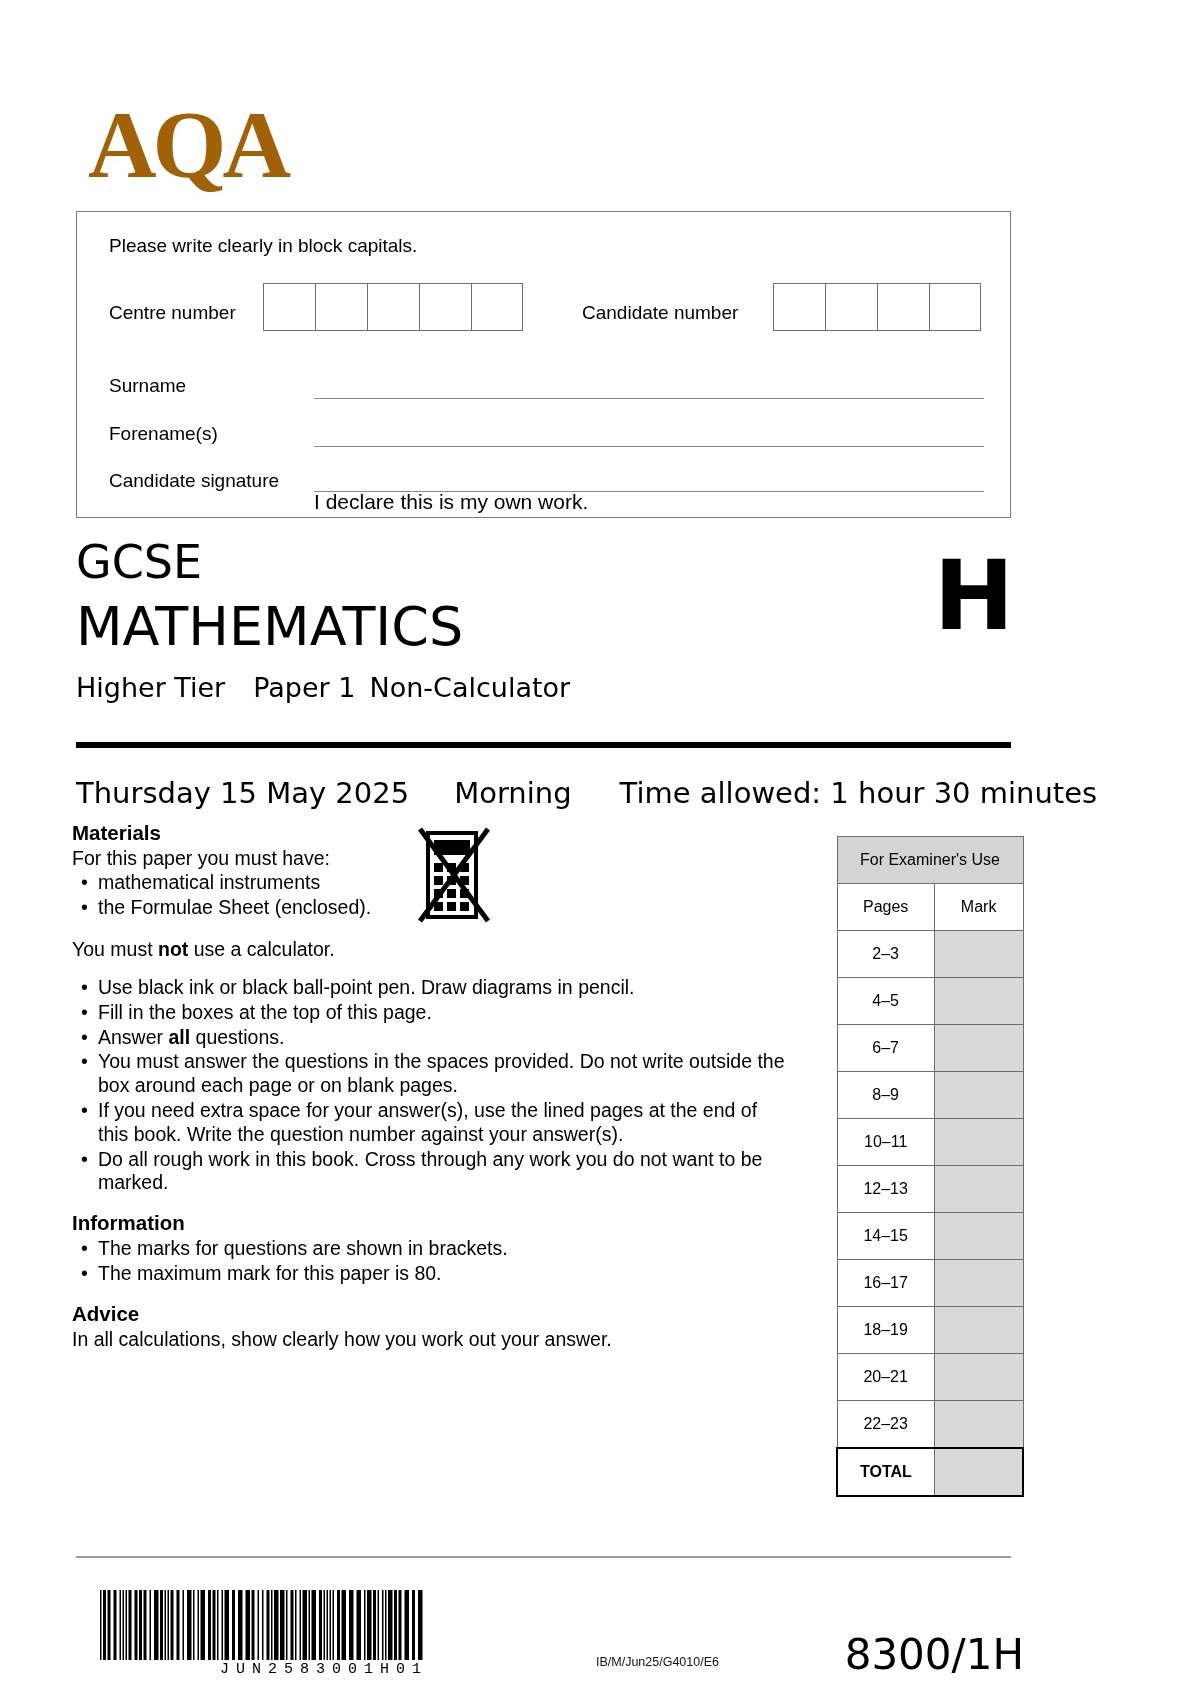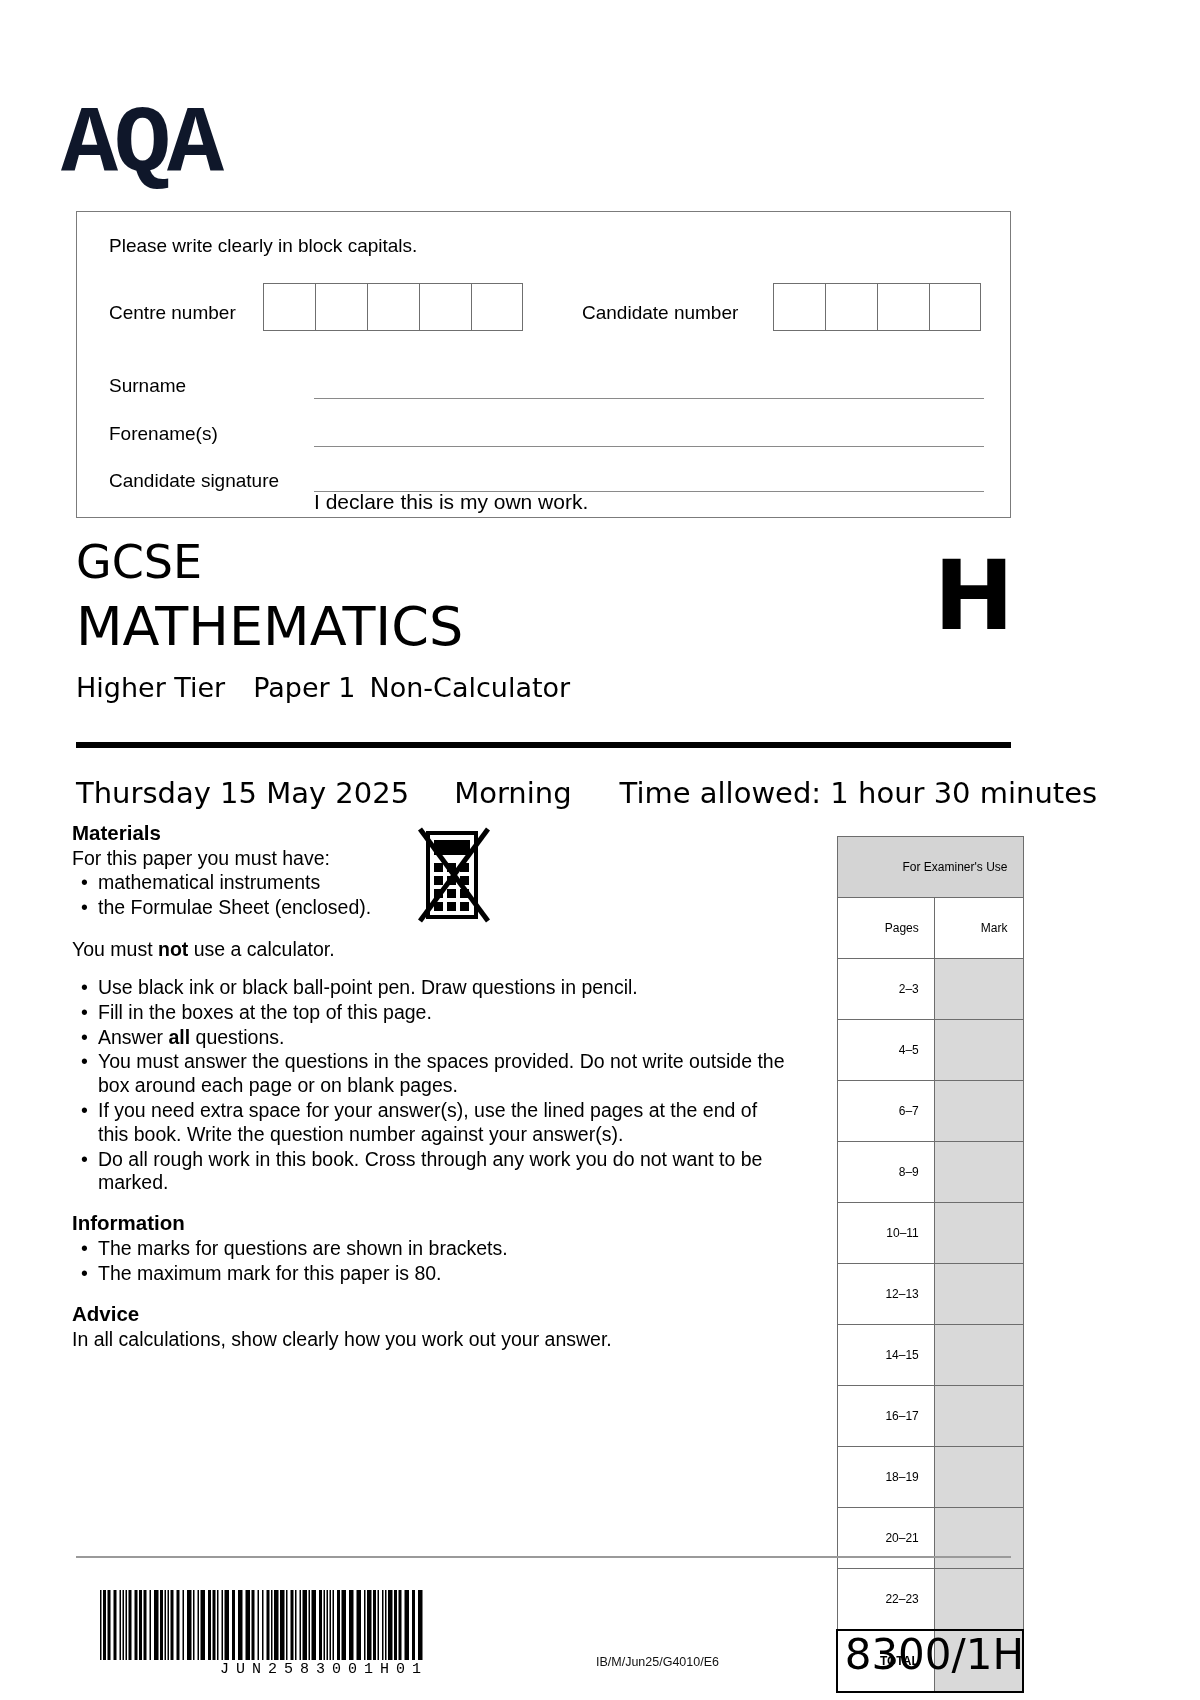--- a/index.html
+++ b/index.html
@@ -18,28 +18,28 @@
   .page {
     position: absolute;
     left: 0; top: 0;
     width: 1200px;
     height: 1700px;
   }
 
   
   .logo {
     position: absolute;
-    left: 61px;
+    left: 88px;
     top: 98px;
-    font-family: Liberation Mono, monospace;
+    font-family: Liberation Serif, serif;
     font-weight: 700;
     font-size: 95px;
     letter-spacing: -4px;
     line-height: 1;
-    color: #0f172a;
+    color: #a16207;
   }
 
   
   .details-box {
     position: absolute;
     left: 76px;
     top: 211px;
     width: 935px;
     height: 307px;
     border: 1.5px solid #7b7b7b;
@@ -183,24 +183,24 @@
     position: absolute;
     left: 836px;
     top: 836px;
     width: 188px;
     border-collapse: collapse;
     font-size: 16px;
   }
   .ex-table td, .ex-table th {
     border: 1.2px solid #6d6d6d;
     height: 30px;
-    text-align: right;
-    padding: 15px;
+    text-align: center;
+    padding: 8px;
     font-weight: 400;
-    font-size: 12px;
+    font-size: 16px;
   }
   .ex-head {
     background: #d4d4d4;
     font-size: 16.5px;
   }
   .ex-sub-pages { width: 96px; background: #fff; }
   .ex-sub-mark  { width: 92px; background: #fff; }
   .ex-mark-cell { background: #d9d9d9; }
   .ex-total td {
     font-weight: 700;
@@ -330,21 +330,21 @@
     <div class="plain">For this paper you must have:</div>
     <ul class="bul">
       <li>mathematical instruments</li>
       <li>the Formulae Sheet (enclosed).</li>
     </ul>
     <div class="spacer-m"></div>
     <div class="plain"><span>You must </span><b>not</b><span> use a calculator.</span></div>
     <div class="spacer-s"></div>
 
     <ul class="bul">
-      <li>Use black ink or black ball-point pen.  Draw questions in pencil.</li>
+      <li>Use black ink or black ball-point pen.  Draw diagrams in pencil.</li>
       <li>Fill in the boxes at the top of this page.</li>
       <li>Answer <b>all</b> questions.</li>
       <li>You must answer the questions in the spaces provided.  Do not write outside the box around each page or on blank pages.</li>
       <li>If you need extra space for your answer(s), use the lined pages at the end of this book.  Write the question number against your answer(s).</li>
       <li>Do all rough work in this book.  Cross through any work you do not want to be marked.</li>
     </ul>
     <div class="spacer-s"></div>
 
     <div class="sec-head">Information</div>
     <ul class="bul">

